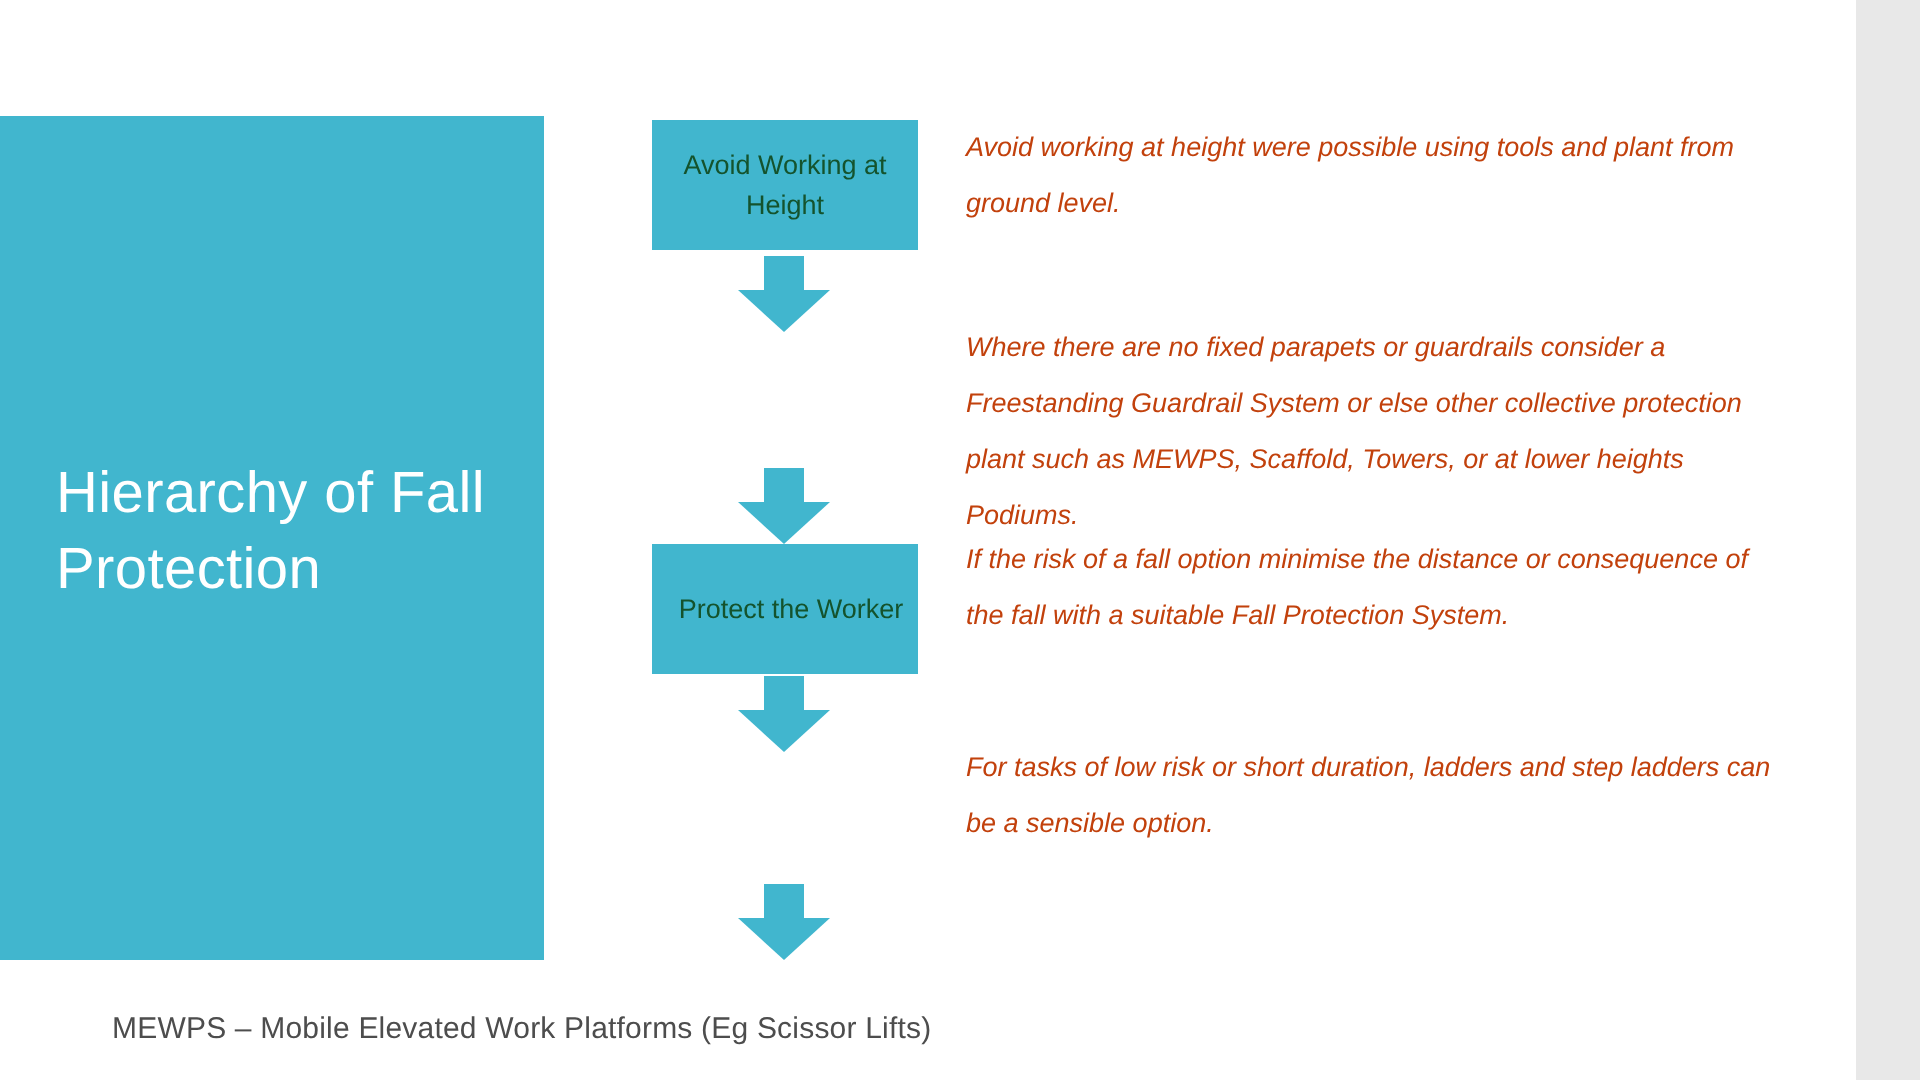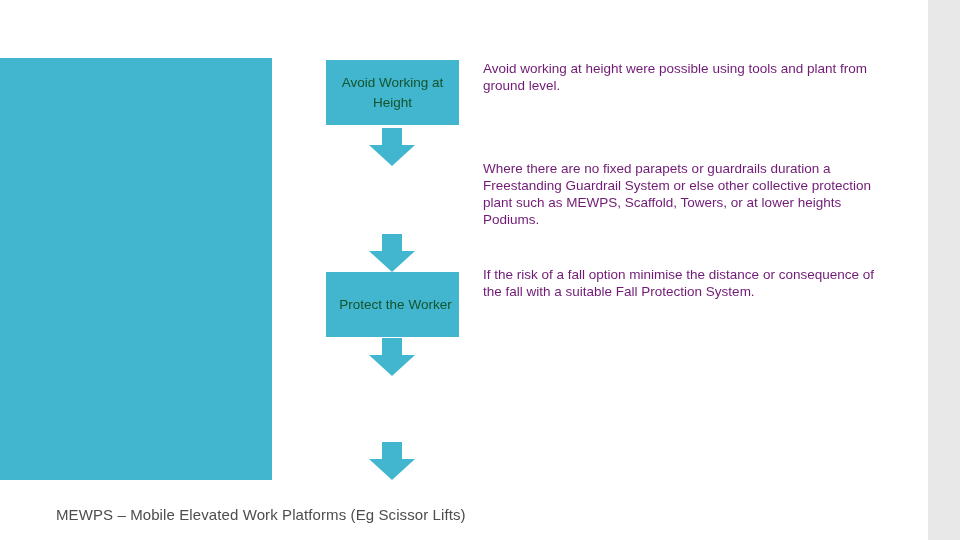--- a/index.html
+++ b/index.html
@@ -108,38 +108,40 @@
   .a1 { top: 128px; }
   .a2 { top: 234px; }
   .a3 { top: 338px; }
   .a4 { top: 442px; }
 
   
   .desc {
     position: absolute;
     left: 483px;
     width: 412px;
-    color: #701a75;
+    color: #c2410c;
     font-size: 13.5px;
-    line-height: 17px;
+    line-height: 28px;
+    font-style: italic;
   }
   .d1 { top: 60px; }
   .d2 { top: 160px; }
   .d3 { top: 266px; }
   .d4 { top: 370px; }
 </style>
 </head>
 <body>
 
 <div class="slide">
 
   <div class="right-band"></div>
 
   <div class="left-panel"></div>
 
+  <div class="title">Hierarchy of Fall Protection</div>
 
   <div class="flow-box box1">Avoid Working at Height</div>
   <div class="arrow a1">
     <div class="stem"></div>
       <div class="head"></div>
   </div>
 
   <div class="arrow a2">
     <div class="stem"></div>
       <div class="head"></div>
@@ -150,18 +152,19 @@
     <div class="stem"></div>
       <div class="head"></div>
   </div>
 
   <div class="arrow a4">
     <div class="stem"></div>
       <div class="head"></div>
   </div>
 
   <div class="desc d1">Avoid working at height were possible using tools and plant from ground level.</div>
-  <div class="desc d2">Where there are no fixed parapets or guardrails duration a Freestanding Guardrail System or else other collective protection plant such as MEWPS, Scaffold, Towers, or at lower heights Podiums.</div>
+  <div class="desc d2">Where there are no fixed parapets or guardrails consider a Freestanding Guardrail System or else other collective protection plant such as MEWPS, Scaffold, Towers, or at lower heights Podiums.</div>
   <div class="desc d3">If the risk of a fall option minimise the distance or consequence of the fall with a suitable Fall Protection System.</div>
+  <div class="desc d4">For tasks of low risk or short duration, ladders and step ladders can be a sensible option.</div>
 
   <div class="footnote">MEWPS – Mobile Elevated Work Platforms (Eg Scissor Lifts)</div>
 
 </div>
 
 </body></html>

